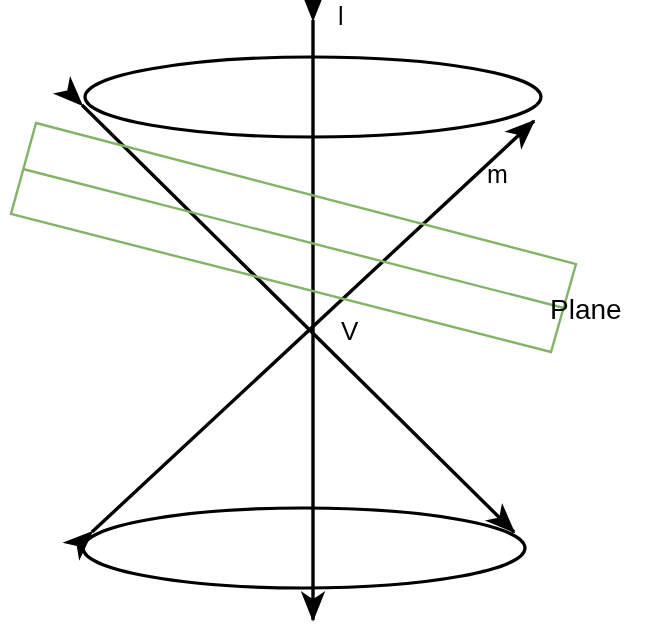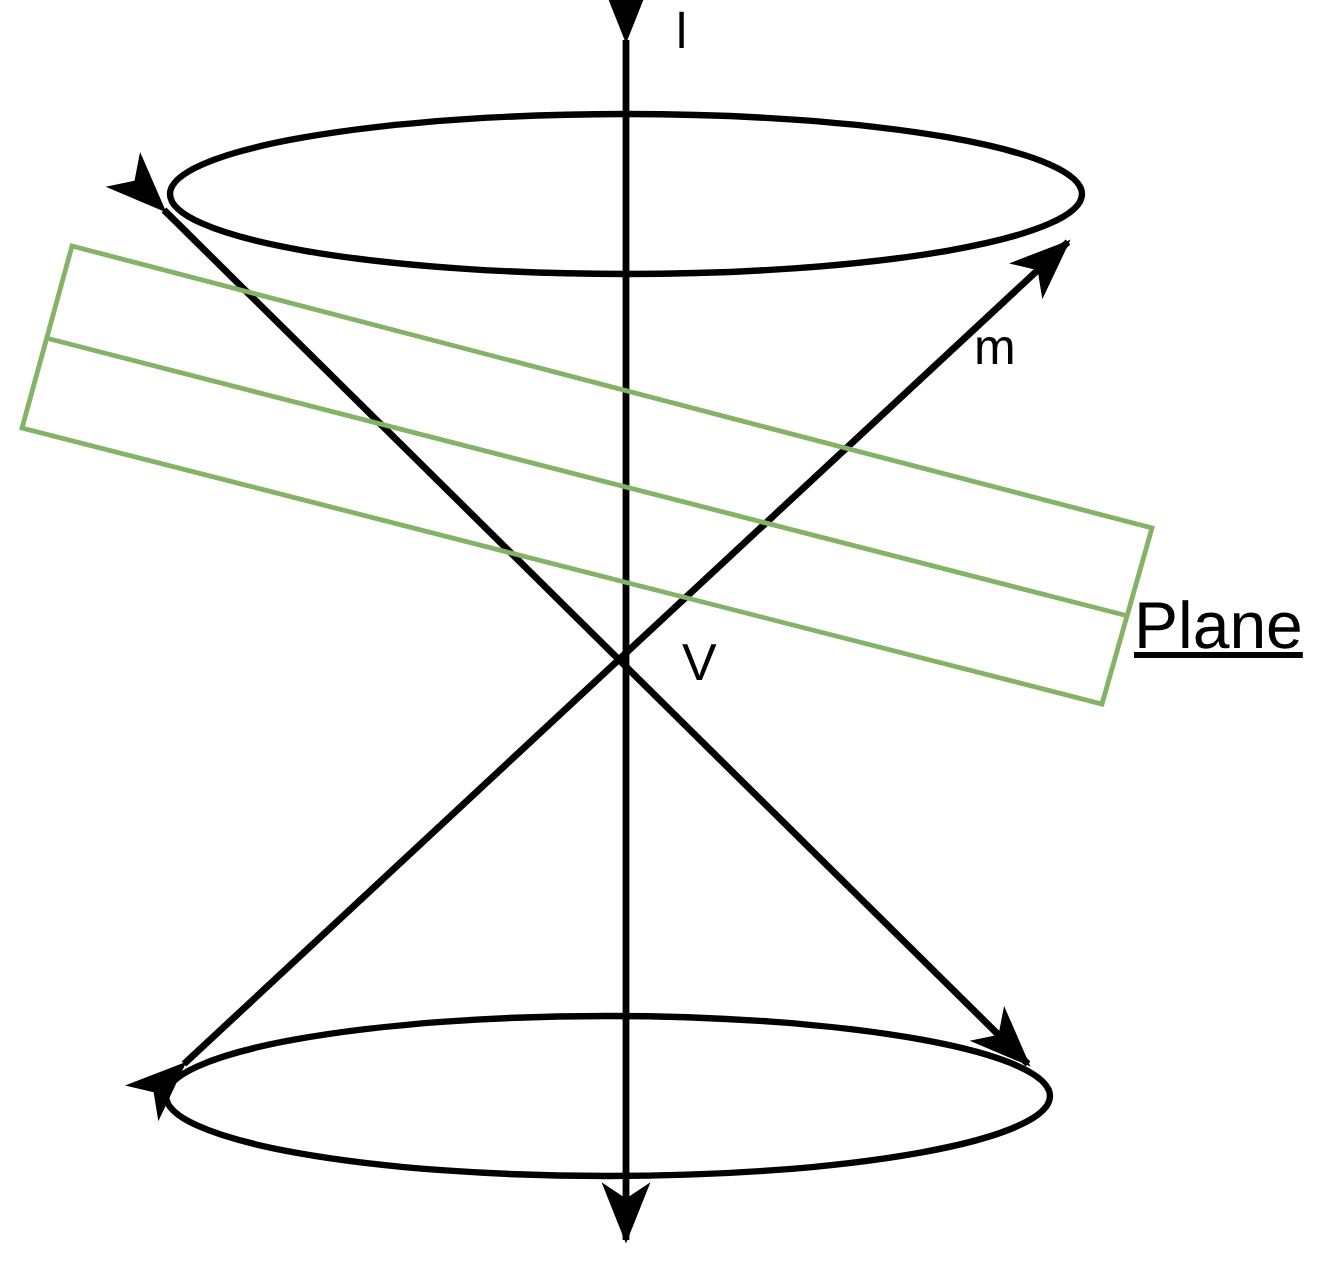--- a/index.html
+++ b/index.html
@@ -32,21 +32,21 @@
     color: #000000;
     font-family: "Liberation Sans", sans-serif;
     font-weight: 400;
     line-height: 1;
     white-space: nowrap;
     user-select: none;
   }
   #label-l       { left: 338px; top: 4px;   font-size: 25px; }
   #label-m       { left: 487px; top: 162px; font-size: 25px; }
   #label-v       { left: 341px; top: 318px; font-size: 26px; }
-  #label-plane   { left: 567px; top: 296px; font-size: 33px; text-decoration: underline; }
+  #label-plane   { left: 550px; top: 296px; font-size: 28px; }
 </style>
 </head>
 <body>
 
 <div id="diagram-root">
 
   <svg id="cone-svg" viewBox="0 0 660 640" xmlns="http://www.w3.org/2000/svg">
     <defs>
       <marker id="arrow-black" markerWidth="10" markerHeight="10" refX="8.5" refY="4" orient="auto" markerUnits="strokeWidth">
         <path d="M0,0.4 L9,4 L0,7.6 L2.4,4 Z" fill="#000000"></path>

